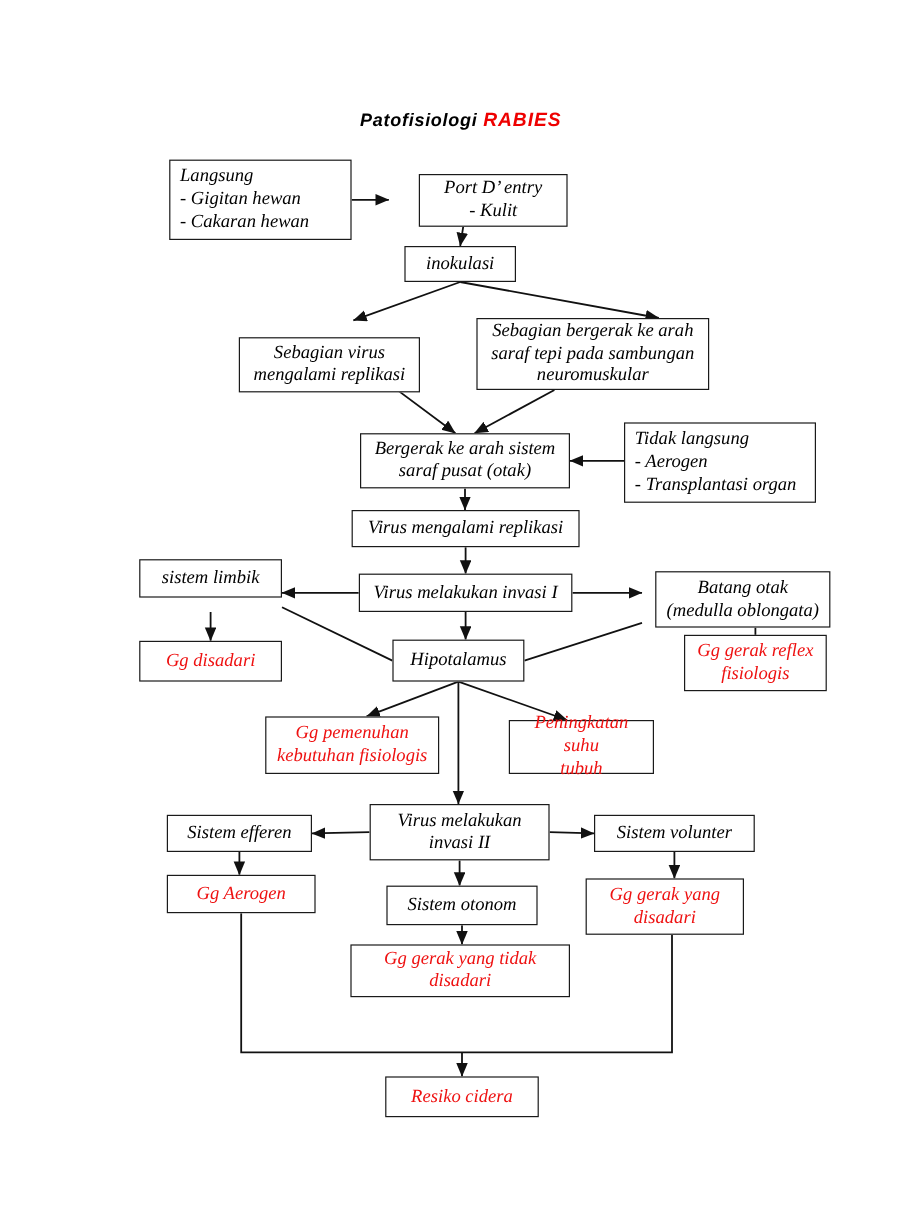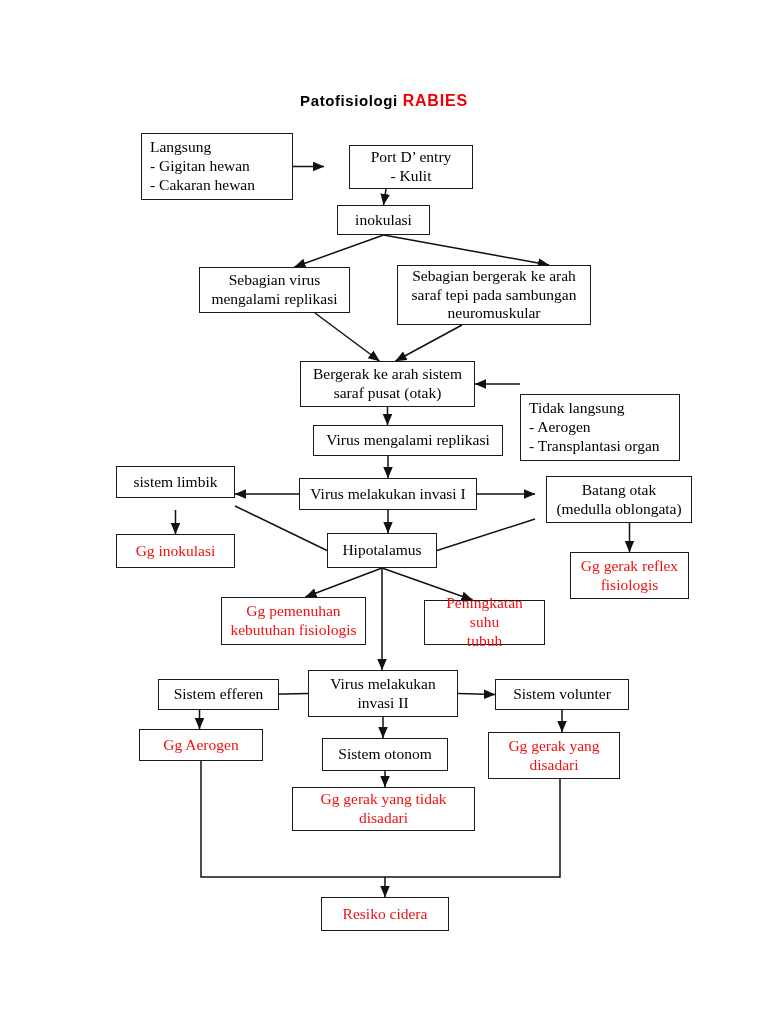--- a/index.html
+++ b/index.html
@@ -12,20 +12,21 @@
     height: 1024px;
     font-family: "Liberation Serif", serif;
     position: relative;
     overflow: hidden;
   }
   #canvas {
     position: absolute;
     left: 0; top: 0;
     width: 768px;
     height: 1024px;
+    font-style: italic;
   }
   #edges {
     position: absolute;
     left: 0; top: 0;
     width: 768px;
     height: 1024px;
     pointer-events: none;
   }
   .title {
     position: absolute;
@@ -111,44 +112,44 @@
       </g>
   </svg>
 
   <div id="node-layer">
       <div class="node left" style="left: 141px; top: 133px; width: 152px; height: 67px;">Langsung
 - Gigitan hewan
 - Cakaran hewan</div>
       <div class="node" style="left: 324px; top: 145px; width: 124px; height: 44px; margin-left: 25px;">Port D’ entry
 - Kulit</div>
       <div class="node" style="left: 337px; top: 205px; width: 93px; height: 30px;">inokulasi</div>
-      <div class="node" style="left: 199px; top: 267px; width: 151px; height: 46px;">Sebagian virus
+      <div class="node" style="left: 199px; top: 281px; width: 151px; height: 46px;">Sebagian virus
 mengalami replikasi</div>
       <div class="node" style="left: 397px; top: 265px; width: 194px; height: 60px;">Sebagian bergerak ke arah
 saraf tepi pada sambungan
 neuromuskular</div>
       <div class="node" style="left: 300px; top: 361px; width: 175px; height: 46px;">Bergerak ke arah sistem
 saraf pusat (otak)</div>
-      <div class="node left" style="left: 520px; top: 352px; width: 160px; height: 67px; margin-top: 42px;">Tidak langsung
+      <div class="node left" style="left: 520px; top: 352px; width: 160px; height: 67px;">Tidak langsung
 - Aerogen
 - Transplantasi organ</div>
-      <div class="node" style="left: 293px; top: 425px; width: 190px; height: 31px; margin-left: 20px;">Virus mengalami replikasi</div>
+      <div class="node" style="left: 293px; top: 425px; width: 190px; height: 31px;">Virus mengalami replikasi</div>
       <div class="node" style="left: 116px; top: 466px; width: 119px; height: 32px;">sistem limbik</div>
       <div class="node" style="left: 299px; top: 478px; width: 178px; height: 32px;">Virus melakukan invasi I</div>
       <div class="node" style="left: 546px; top: 476px; width: 146px; height: 47px;">Batang otak
 (medulla oblongata)</div>
-      <div class="node red" style="left: 116px; top: 534px; width: 119px; height: 34px;">Gg inokulasi</div>
+      <div class="node red" style="left: 116px; top: 534px; width: 119px; height: 34px;">Gg disadari</div>
       <div class="node" style="left: 327px; top: 533px; width: 110px; height: 35px;">Hipotalamus</div>
-      <div class="node red" style="left: 570px; top: 552px; width: 119px; height: 47px;">Gg gerak reflex
+      <div class="node red" style="left: 570px; top: 529px; width: 119px; height: 47px;">Gg gerak reflex
 fisiologis</div>
       <div class="node red" style="left: 221px; top: 597px; width: 145px; height: 48px;">Gg pemenuhan
 kebutuhan fisiologis</div>
       <div class="node red" style="left: 424px; top: 600px; width: 121px; height: 45px;">Peningkatan suhu
 tubuh</div>
-      <div class="node" style="left: 139px; top: 679px; width: 121px; height: 31px; margin-left: 19px;">Sistem efferen</div>
+      <div class="node" style="left: 139px; top: 679px; width: 121px; height: 31px;">Sistem efferen</div>
       <div class="node" style="left: 308px; top: 670px; width: 150px; height: 47px;">Virus melakukan
 invasi II</div>
       <div class="node" style="left: 495px; top: 679px; width: 134px; height: 31px;">Sistem volunter</div>
       <div class="node red" style="left: 139px; top: 729px; width: 124px; height: 32px;">Gg Aerogen</div>
       <div class="node" style="left: 322px; top: 738px; width: 126px; height: 33px;">Sistem otonom</div>
       <div class="node red" style="left: 488px; top: 732px; width: 132px; height: 47px;">Gg gerak yang
 disadari</div>
       <div class="node red" style="left: 292px; top: 787px; width: 183px; height: 44px;">Gg gerak yang tidak
 disadari</div>
       <div class="node red" style="left: 321px; top: 897px; width: 128px; height: 34px; text-align: center;">Resiko cidera</div>

